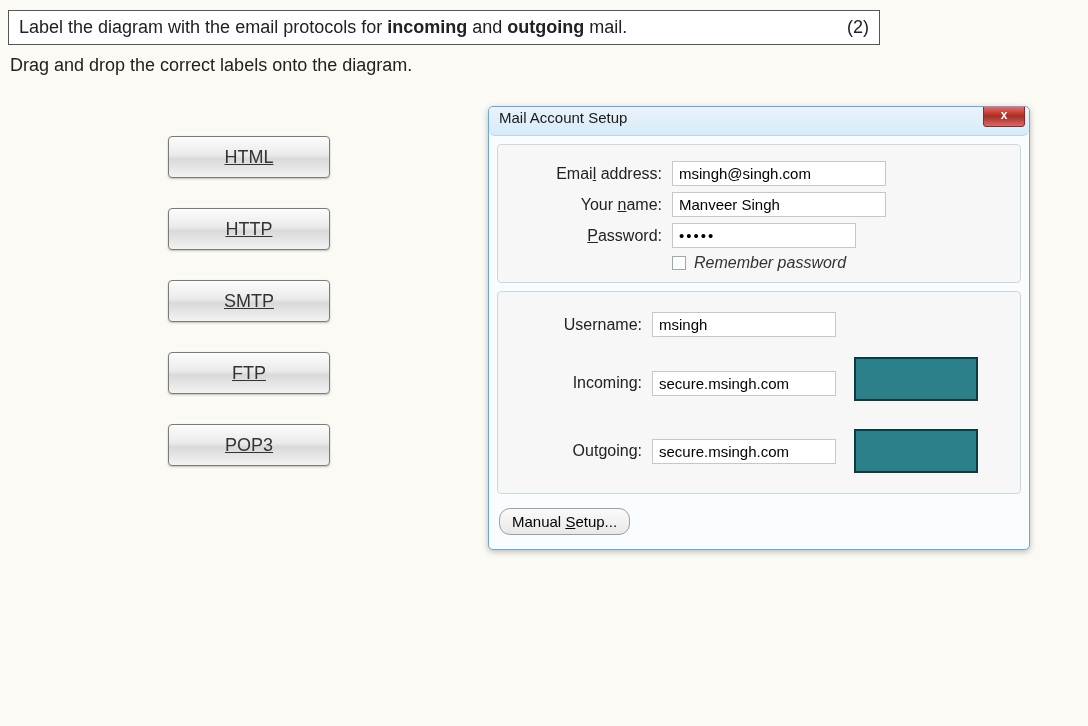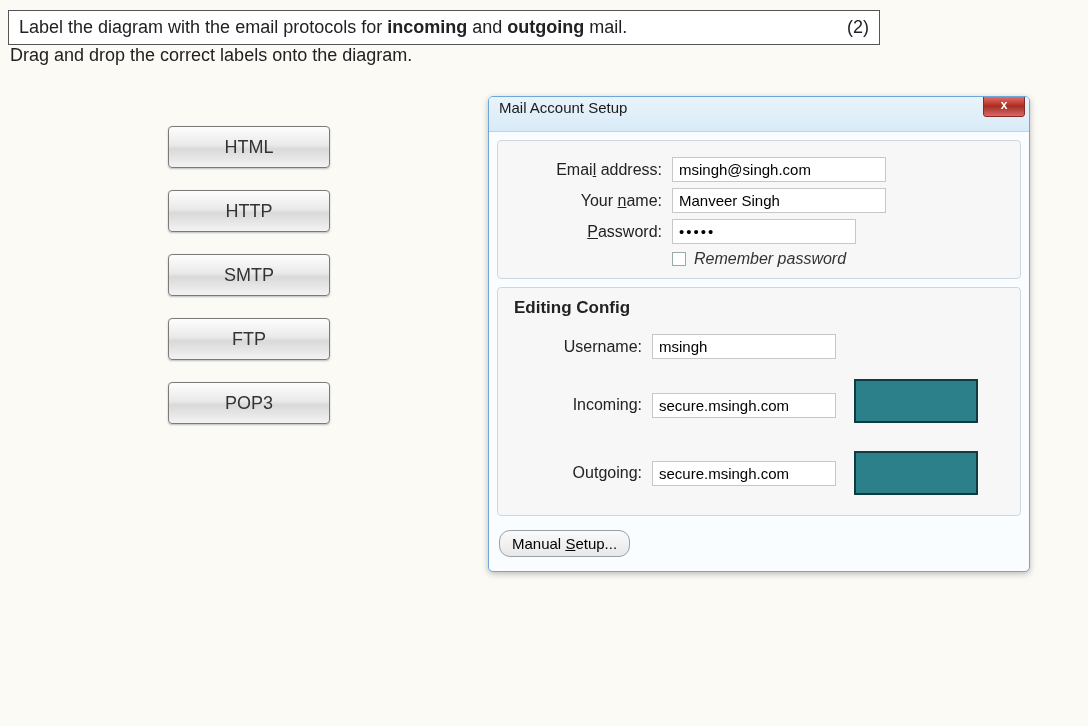--- a/index.html
+++ b/index.html
@@ -19,73 +19,75 @@
     background:#fff;
     padding:6px 10px;
     width:850px;
     font-size:18px;
     display:flex;
     justify-content:space-between;
     align-items:flex-end;
   }
   .question-box .txt b{font-weight:700;}
   .subprompt{
-    margin:0 0 0 2px;
+    margin:10px 0 0 2px;
     font-size:18px;
   }
 
   
   .stage{
     margin-top:60px;
     display:flex;
     align-items:flex-start;
   }
 
   
   .labels-col{
     width:340px;
     padding-left:160px;
     box-sizing:border-box;
   }
   .pill{
     width:160px;
     height:40px;
-    margin-bottom:22px;
+    margin-bottom:30px;
     border:1px solid #7a7a7a;
     border-radius:4px;
     background:linear-gradient(#fdfdfd,#eaeaea 45%,#d9d9d9 55%,#f3f3f3);
     box-shadow:0 1px 2px rgba(0,0,0,.25);
     display:flex;
     align-items:center;
     justify-content:center;
     font-size:18px;
     color:#333;
     cursor:grab;
+    text-decoration:underline;
   }
 
   
   .dialog{
     width:540px;
     border:1px solid #6da6d9;
     border-radius:5px;
     background:#fafdff;
     box-shadow:0 2px 6px rgba(0,0,0,.25);
     overflow:hidden;
     position:relative;
     margin-left:140px;
     margin-top:-30px;
   }
   .titlebar{
     height:26px;
-    padding:2px 6px 6px 10px;
+    padding:2px 6px 0 10px;
     background:linear-gradient(#e9f3fb,#d8ebf8);
     border-bottom:1px solid #b7d6ee;
     font-size:15px;
     color:#1a1a1a;
     position:relative;
+    border-radius:6px;
   }
   .closebtn{
     position:absolute;
     right:4px;
     top:-4px;
     width:40px;
     height:22px;
     background:linear-gradient(#e88,#c0392b 45%,#a03026 55%,#d66);
     border:1px solid #8a2a22;
     border-radius:3px;
@@ -223,21 +225,20 @@
         </span>
         <input type="text" value="•••••" style="">
       </div>
       <div class="remember">
         <span class="cb"></span>
         <span>Remember password</span>
       </div>
     </div>
 
     <div class="panel edit">
-      <div class="heading">Editing Config</div>
       <div class="edit-rows">
         <div class="row">
           <span class="lbl">Username:</span>
           <input type="text" value="msingh" style="">
         </div>
         <div class="row">
           <span class="lbl">Incoming:</span>
           <input type="text" value="secure.msingh.com" style="">
           <div class="dropzone top"></div>
         </div>

